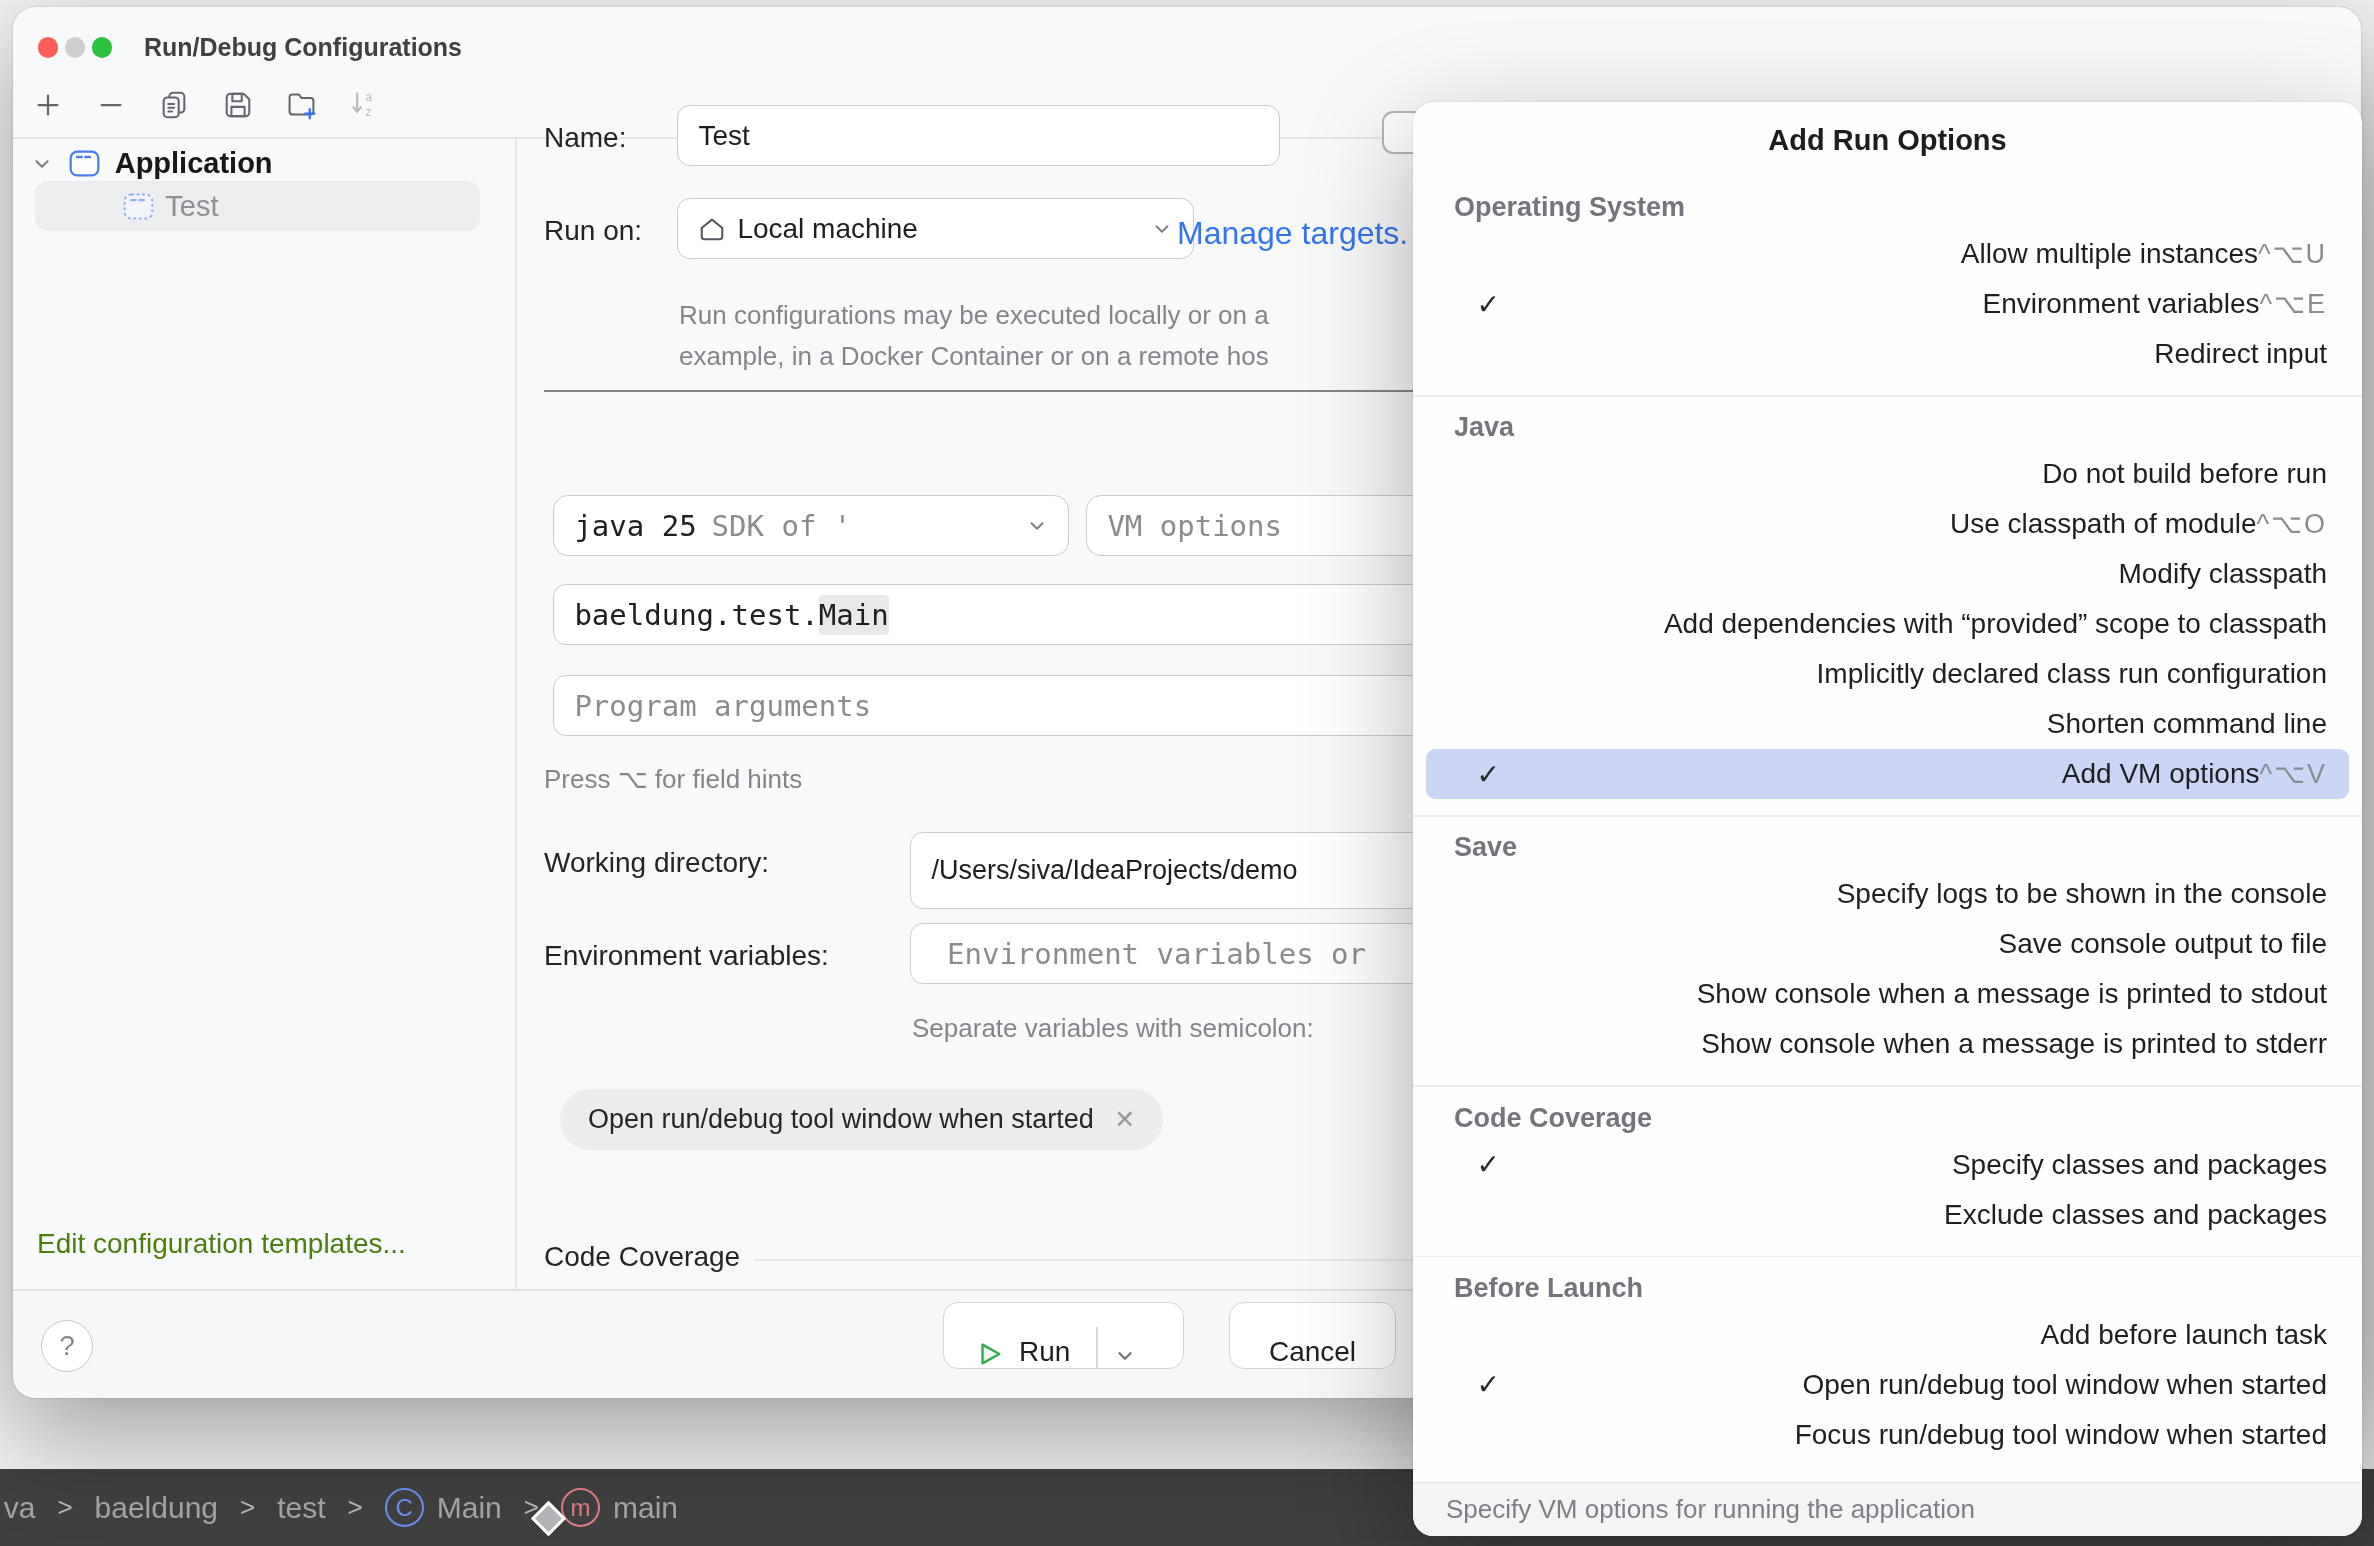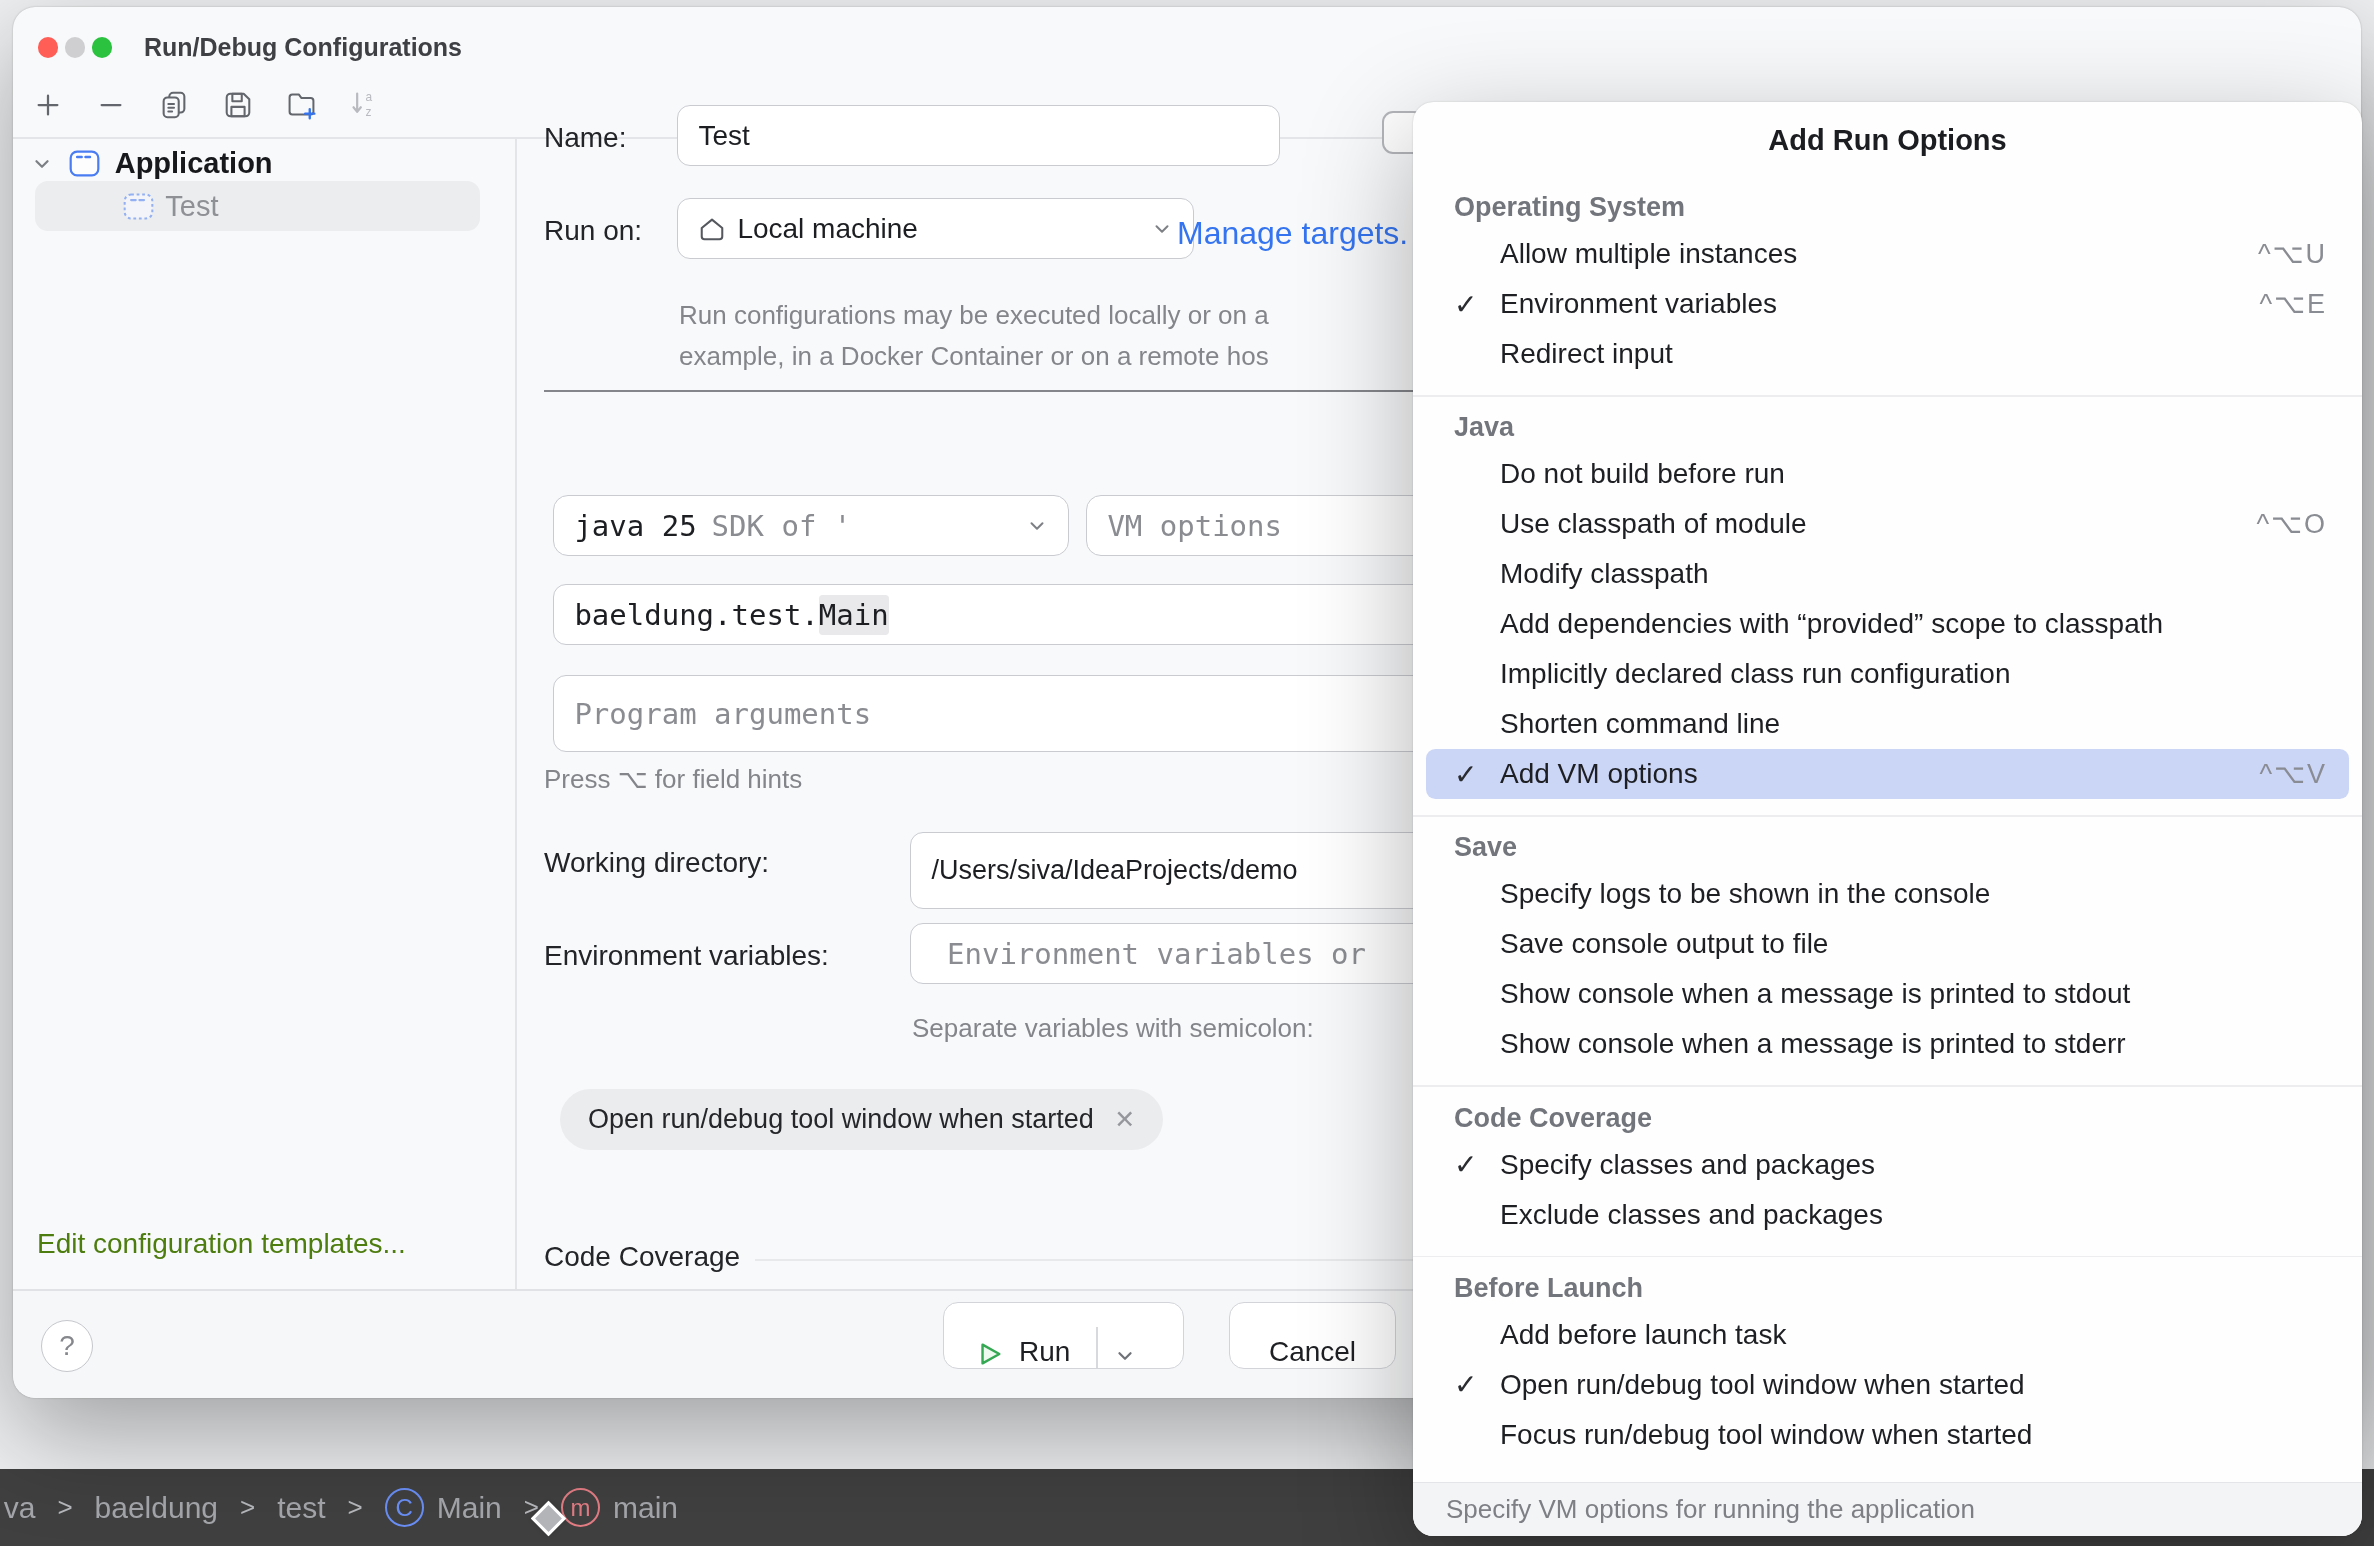--- a/index.html
+++ b/index.html
@@ -92,21 +92,21 @@
   .combo-chevron { margin-left:auto; }
   .name-field   { left:664px; top:98px; width:603px; height:61px; font-size:28px; }
   .checkbox     { position:absolute; left:1369px; top:104px; width:43px; height:43px;
                   border:2.8px solid #b4b6bb; border-radius:11px; background:#fff; }
   .runon-combo  { left:664px; top:191px; width:517px; height:61px; font-size:28px; gap:11px; }
   .manage-link  { position:absolute; left:1164px; top:208px; font-size:32px; color:#3574f0; }
   .form-divider { position:absolute; left:531px; right:519px; top:383px; height:1.9px; background:#84868b; }
   .sdk-combo    { left:540px; top:488px; width:516px; height:61px; border-radius:15px; }
   .vm-field     { left:1073px; top:488px; width:519px; height:61px; border-radius:15px; }
   .main-field   { left:540px; top:577px; width:928px; height:61px; }
-  .args-field   { left:540px; top:668px; width:928px; height:77px; }
+  .args-field   { left:540px; top:668px; width:928px; height:61px; }
   .wd-field     { left:897px; top:825px; width:575px; height:77px; }
   .env-field    { left:897px; top:916px; width:575px; height:61px;padding-left:36px; }
   .hl { background:#e9e9eb; border-radius:3.7px; padding:2.8px 0; }
   .chip {
     position:absolute; left:547px; top:1082px; height:61px; border-radius:31px;
     background:#ebecee; display:flex; align-items:center; gap:20.4px; padding:0 28px;
     font-size:27px; color:#242629;
   }
   .chip-x { color:#95979c; font-size:25px; }
   .cc-header { position:absolute; left:531px; top:1234px; font-size:28px; color:#232528; }
@@ -119,21 +119,21 @@
     box-shadow:0 33px 111px rgba(0,0,0,.30), 0 0 1.9px rgba(0,0,0,.18);
     overflow:hidden;
   }
   .popup-title { margin-top:22px; height:37px; text-align:center; font-size:29px; font-weight:700; color:#1c1d21; }
   .menu { flex:1; padding:0 13px; }
   .menu-header { margin-top:9.3px; height:43px; line-height:43px; padding-left:28px;
                  font-size:27px; font-weight:700; color:#73757c; }
   .menu-header.first { margin-top:25px; }
   .menu-row {
     height:50px; border-radius:9.3px; display:flex; align-items:center;
-    padding:0 22px 0 28px; font-size:28px; color:#1e1f23;
+    padding:0 22px 0 28px; font-size:28px; color:#1e1f23;text-align:right;
   }
   .menu-row.highlighted { background:#cbd6f7; }
   .menu-check { width:46px; font-size:28px; color:#2a2c30; }
   .menu-label { flex:1; white-space:nowrap; }
   .menu-shortcut { color:#8a8c93; font-size:27px; letter-spacing:1.9px; }
   .menu-divider { height:1.9px; background:#ededef; margin:16px -13px 0; }
   .popup-footer {
     height:54px; background:#f3f4f6; border-top:1.9px solid #e4e5e8;
     display:flex; align-items:center; padding-left:33px; font-size:26px; color:#7d7f85;
   }

